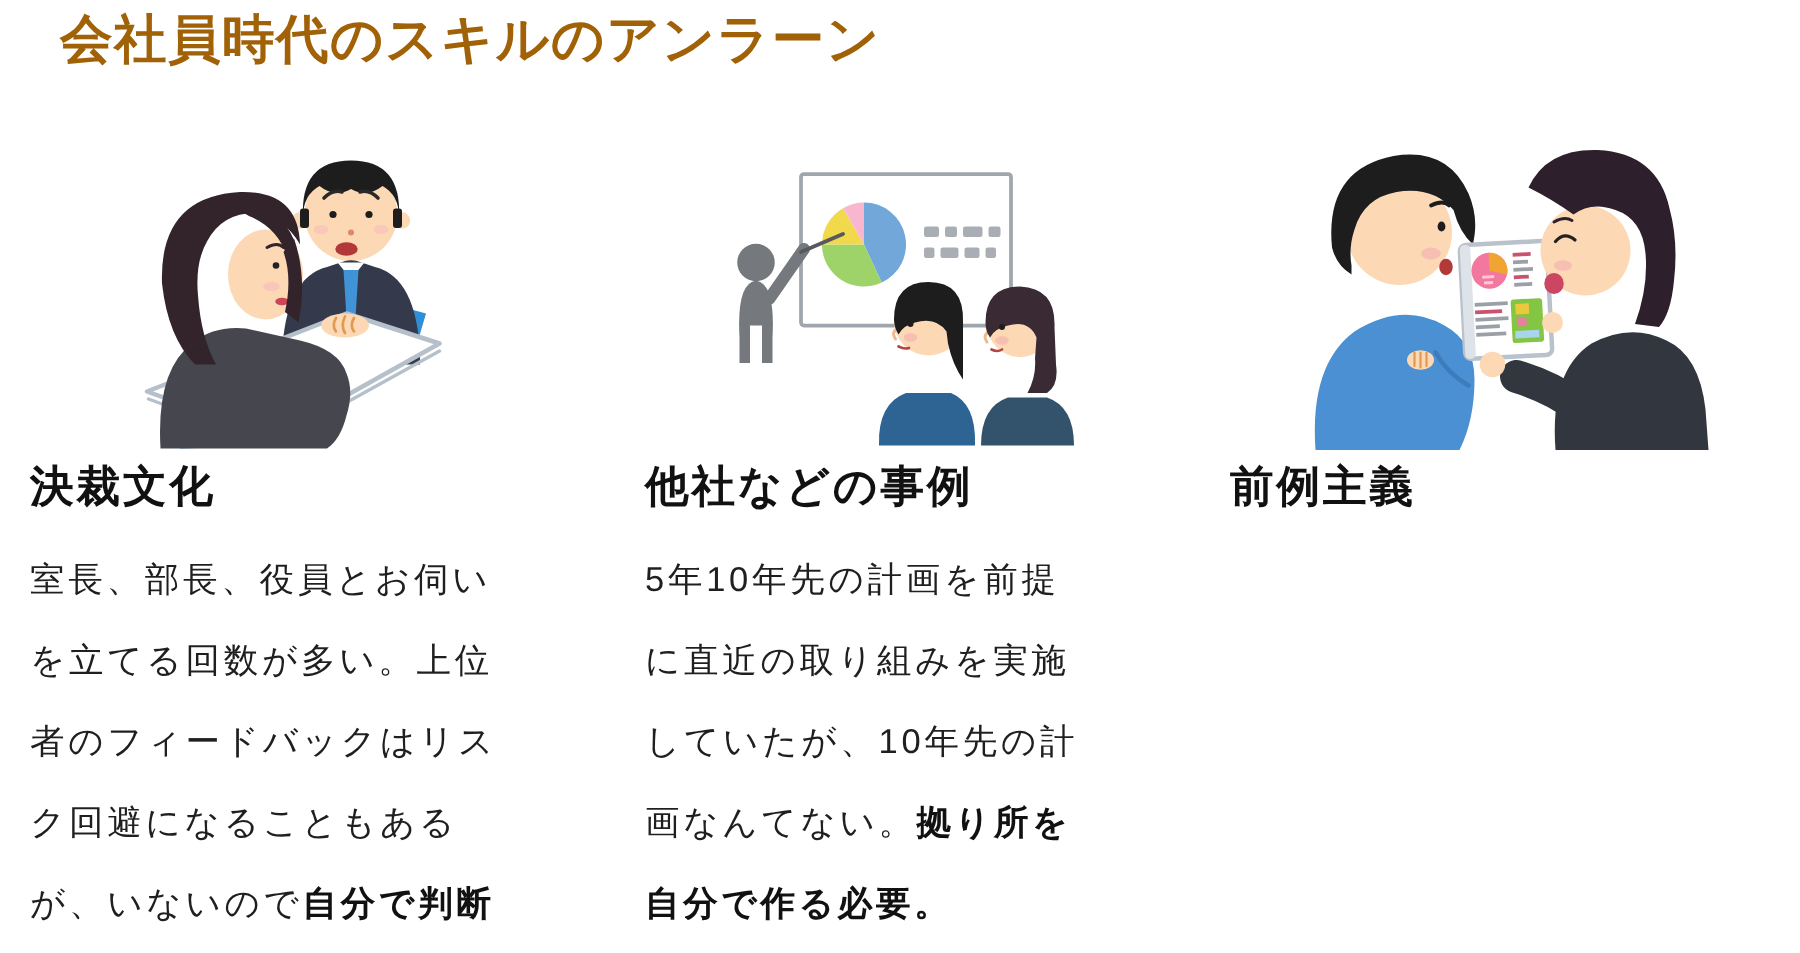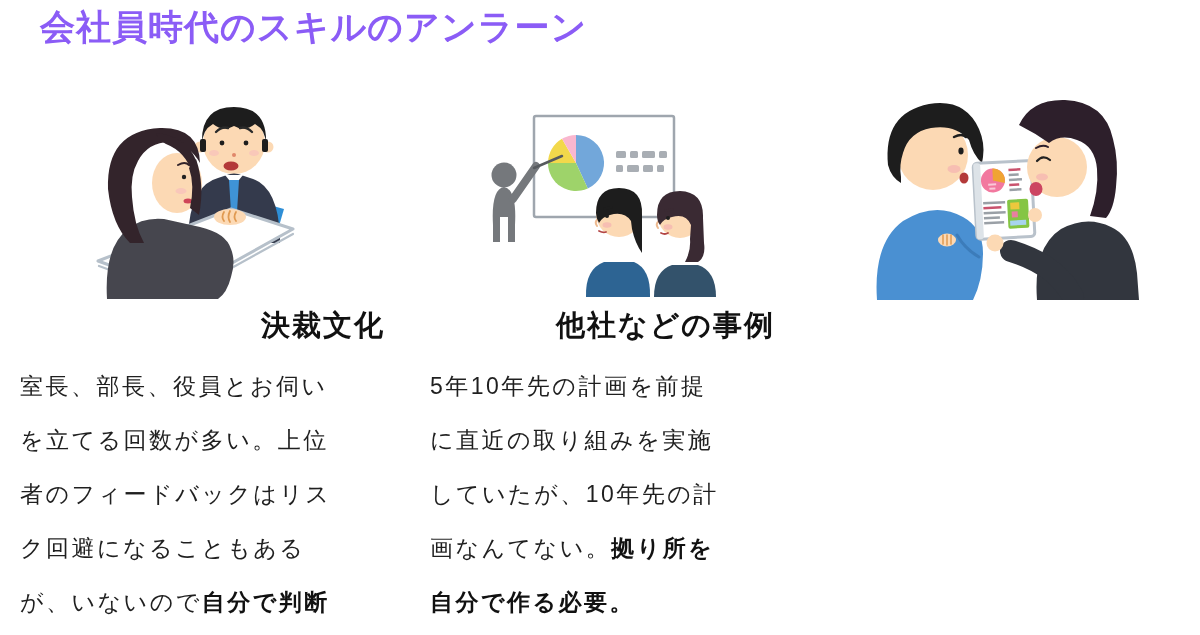--- a/index.html
+++ b/index.html
@@ -7,37 +7,37 @@
   body {
     width:1200px; height:635px; overflow:hidden;
     background:#ffffff;
     font-family:"Liberation Sans","DejaVu Sans",sans-serif;
     color:#1f1f1f;
   }
   .page { width:1200px; height:635px; position:relative; }
   .page-title {
     margin:6px 0 0 40px;
     font-size:35px; font-weight:700; letter-spacing:1px;
-    color:#8b5cf6; line-height:1.2;
+    color:#a16207; line-height:1.2;
   }
   .columns {
     display:grid;
     grid-template-columns:365px 345px 372px;
     column-gap:45px;
     padding-left:20px;
     margin-top:37px;
   }
   .col { display:flex; flex-direction:column; }
   .illus {
     height:215px;
     display:flex; align-items:flex-end; justify-content:center;
   }
   .col-heading {
     margin:8px 0 16px;
-    text-align:right;
+    text-align:left;
     font-size:29px; font-weight:700; letter-spacing:2px;
     color:#111111; line-height:1.2;
   }
   .col-text {
     margin:0;
     font-size:23px; line-height:54px; letter-spacing:2.5px;
     white-space:pre-line;
     color:#1f1f1f;
   }
   .col-text .seg-bold { font-weight:700; color:#111111; }
@@ -227,16 +227,17 @@
             <path d="M175,63 q7,-4 12,-1" stroke="#2d1f2b" stroke-width="2" fill="none" stroke-linecap="round"></path>
             <ellipse cx="181" cy="92" rx="6" ry="3.5" fill="#f6b8b2" opacity="0.85"></ellipse>
             <ellipse cx="175" cy="104" rx="6.5" ry="7" fill="#cc4561"></ellipse>
             <path d="M176,215 Q172,162 200,144 Q226,130 250,142 Q272,152 276,188 L278,215 Z" fill="#32363e"></path>
             <path d="M212,212 Q196,180 150,166" stroke="#32363e" stroke-width="22" stroke-linecap="round" fill="none"></path>
             <circle cx="134" cy="158" r="8.5" fill="#fcd9b4"></circle>
             <circle cx="174" cy="130" r="7" fill="#fcd9b4"></circle>
           </g>
         </svg>
       </div>
+      <h2 class="col-heading">前例主義</h2>
     </section>
 
   </div>
 </div>
 
 </body></html>

